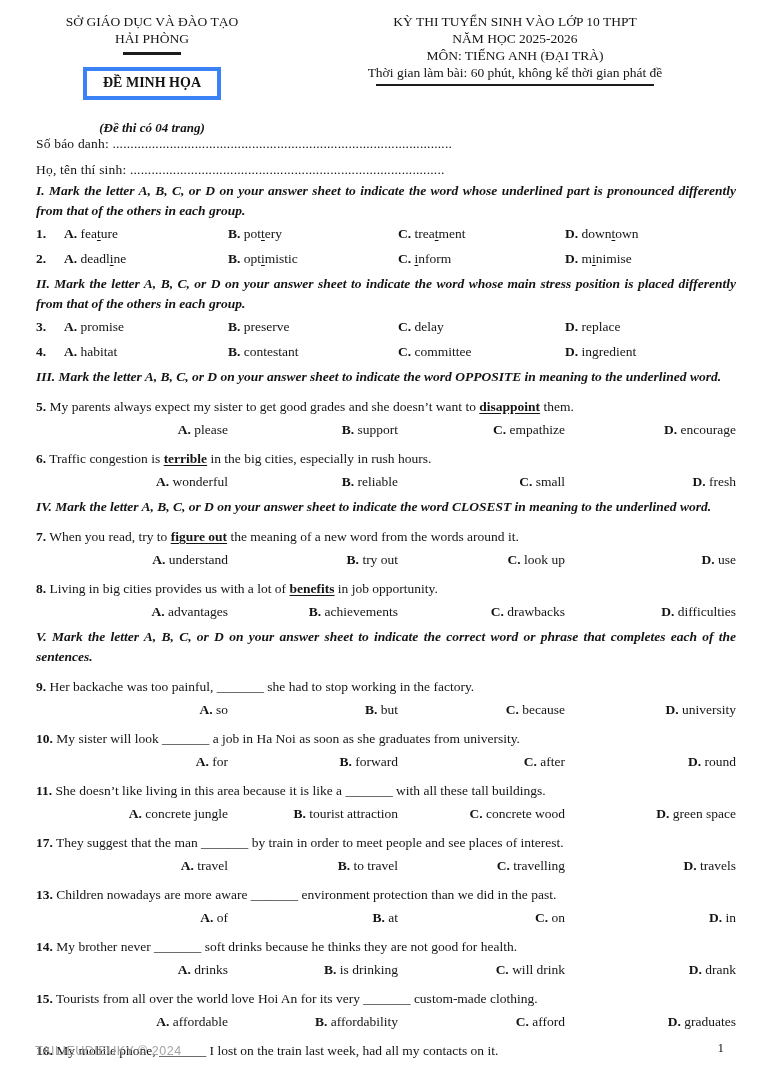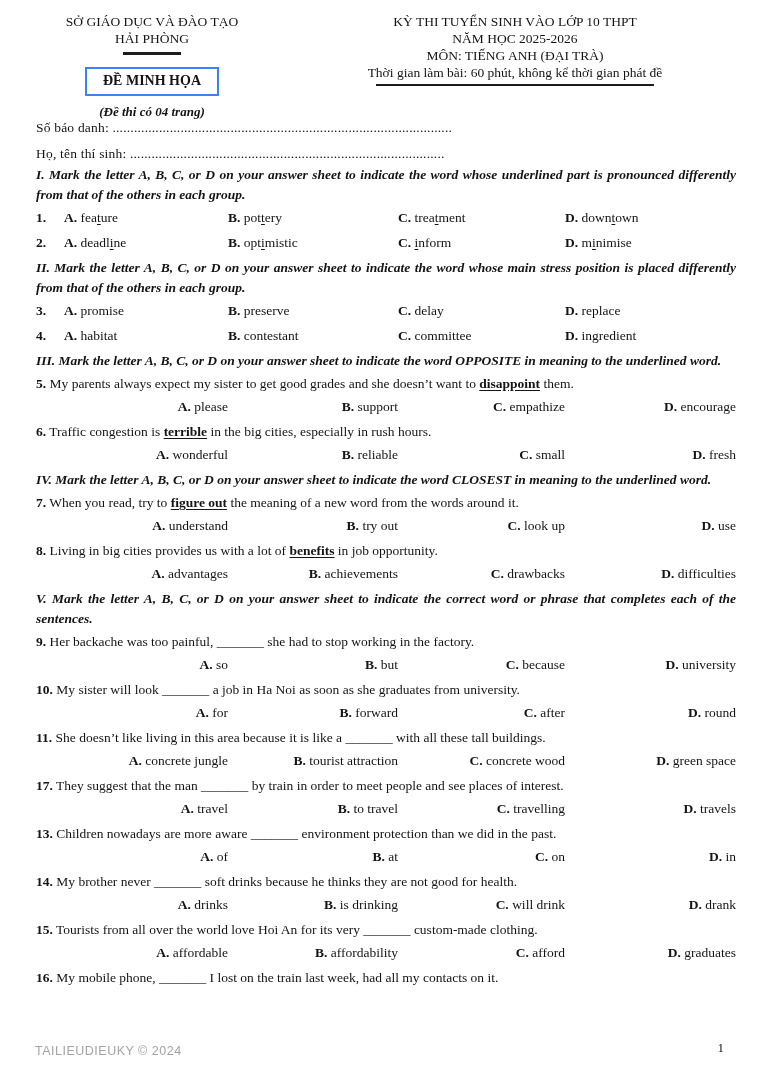--- a/index.html
+++ b/index.html
@@ -9,34 +9,34 @@
     font-family:"Liberation Serif", serif; font-size:13.5px; color:#141414;
   }
   .page { padding:13px 32px 0 36px; }
 
   
   .hdr { display:flex; align-items:flex-start; }
   .hdr-left { width:232px; text-align:center; }
   .hdr-right { flex:1; text-align:center; padding-left:26px; }
   .hdr-line { font-weight:normal; line-height:17px; }
   .rule-short { width:58px; height:3px; background:#1c1c1c; margin:5px auto 12px; }
-  .exam-box { display:inline-block; border:2px solid #3b82f6; padding:4px 16px 5px; font-weight:bold; font-size:14px; }
-  .pages-note { font-style:italic; font-weight:bold; margin-top:8px; font-size:13px; }
+  .exam-box { display:inline-block; border:4px solid #3b82f6; padding:4px 16px 5px; font-weight:bold; font-size:14px; }
+  .pages-note { font-style:italic; font-weight:bold; margin-top:20px; font-size:13px; }
   .time-line { line-height:17px; }
   .rule-long { width:278px; height:2px; background:#1c1c1c; margin:3px auto 0; }
   .fill-line { line-height:16.5px; white-space:nowrap; overflow:hidden; letter-spacing:0.2px; }
 
   
   .sections { margin-top:3px; }
   .sec-head { font-weight:bold; font-style:italic; text-align:justify; line-height:20px; margin:0 0 2px; }
   .q-row { display:grid; line-height:19px; margin:3px 0 6px; }
   .q-row.inline { grid-template-columns:28px 164px 170px 167px 1fr; }
   .q-row.opts { margin-left:16px; grid-template-columns:176px 170px 167px 1fr;text-align:right; }
   .qnum { font-weight:bold; }
-  .stem { line-height:20px; margin:3px 0 2px; }
+  .stem { line-height:20px; margin:10px 0 2px; }
   .stem .qnum-inline { font-weight:bold; }
   .opt-letter { font-weight:bold; }
   u { text-underline-offset:2px; }
 
   
   .footer-wm {
     position:absolute; left:35px; bottom:28px;
     font-family:"Liberation Sans", sans-serif; font-size:12.5px; color:#a3a3a3; letter-spacing:0.5px;
   }
   .footer-page { position:absolute; right:44px; bottom:30px; font-size:13px; color:#141414; }

